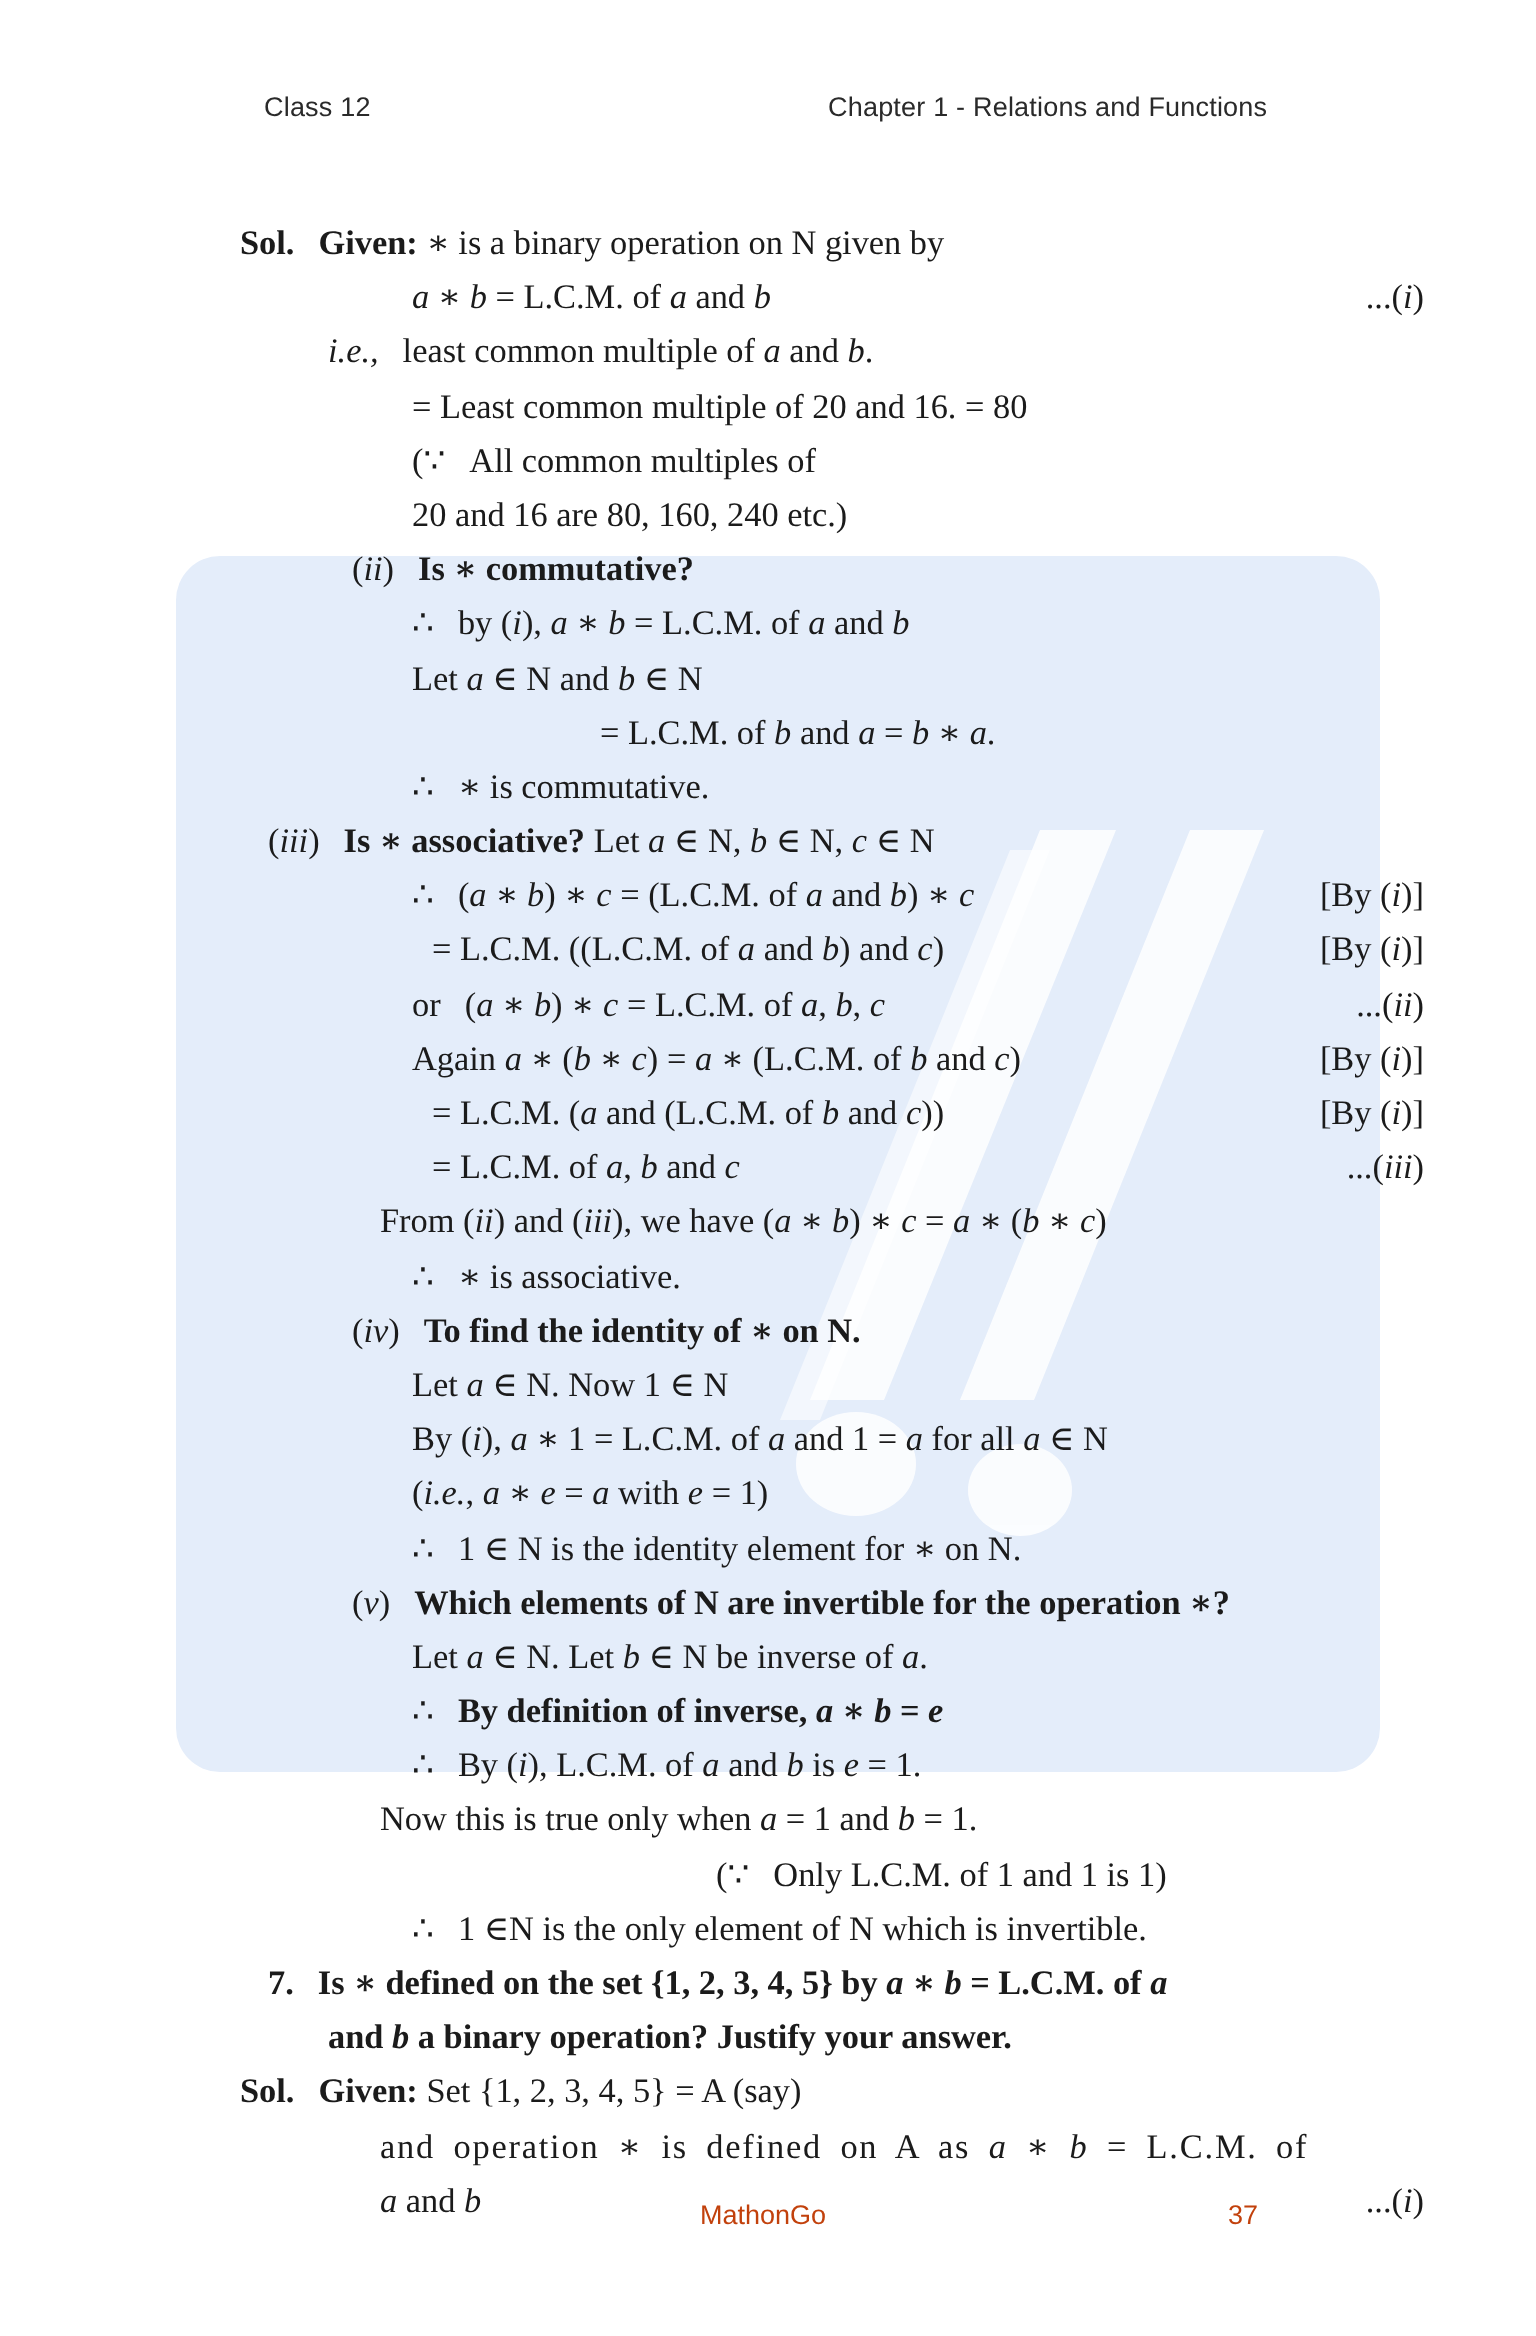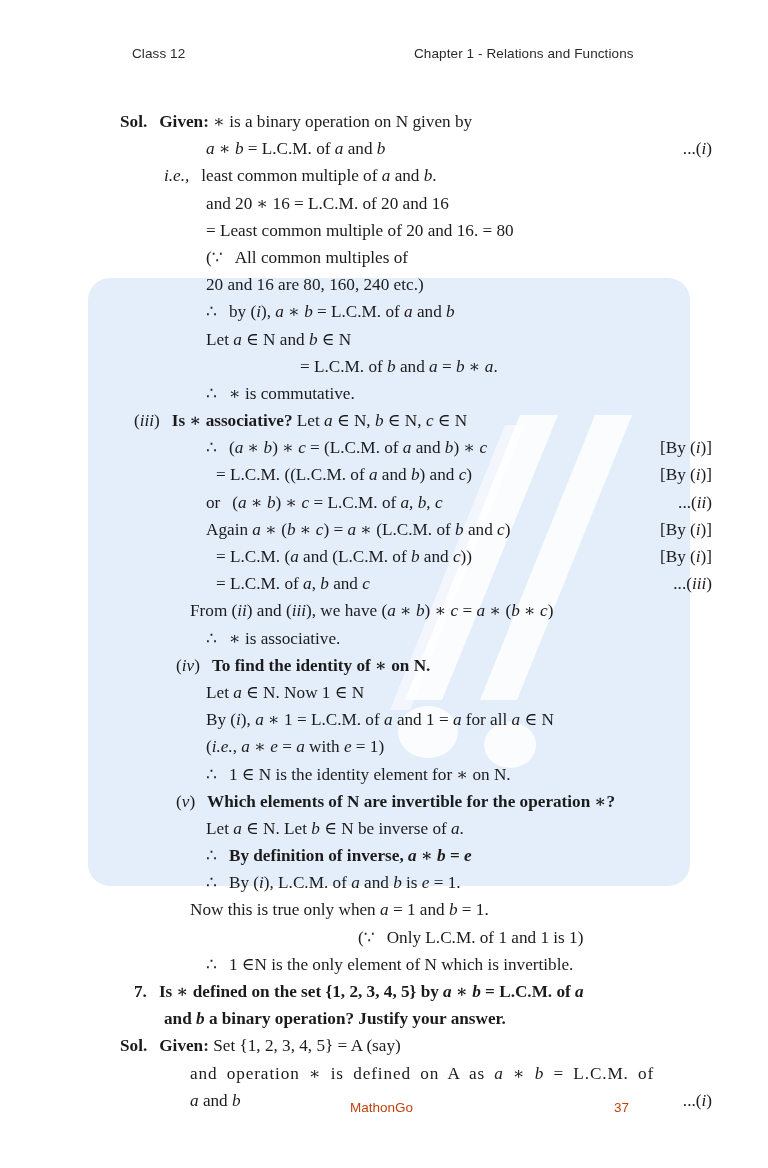--- a/index.html
+++ b/index.html
@@ -156,36 +156,36 @@
     <div class="ln i5">
       <i>a</i> ∗ <i>b</i> = L.C.M. of <i>a</i> and <i>b</i>
       <span class="ref">...(<i>i</i>)</span>
     </div>
 
     <div class="ln i2">
       <i>i.e.,</i><span class="sp2"></span>least common multiple of <i>a</i> and <i>b</i>.
     </div>
 
 
-    <div class="ln i5">
-      and 20 ∗ 16 = L.C.M. of 20 and 16
-    </div>
 
     <div class="ln i5">
       = Least common multiple of 20 and 16. = 80
     </div>
 
     <div class="ln i5">
       (∵<span class="sp2"></span>All common multiples of
     </div>
 
     <div class="ln i5">
       20 and 16 are 80, 160, 240 etc.)
     </div>
 
+    <div class="ln i3">
+      (<i>ii</i>)<span class="sp2"></span><b>Is ∗ commutative?</b>
+    </div>
 
     <div class="ln i5">
       ∴<span class="sp2"></span>by (<i>i</i>), <i>a</i> ∗ <i>b</i> = L.C.M. of <i>a</i> and <i>b</i>
     </div>
 
     <div class="ln i5">
       Let <i>a</i> ∈ N and <i>b</i> ∈ N
     </div>
 
     <div class="ln i10">

